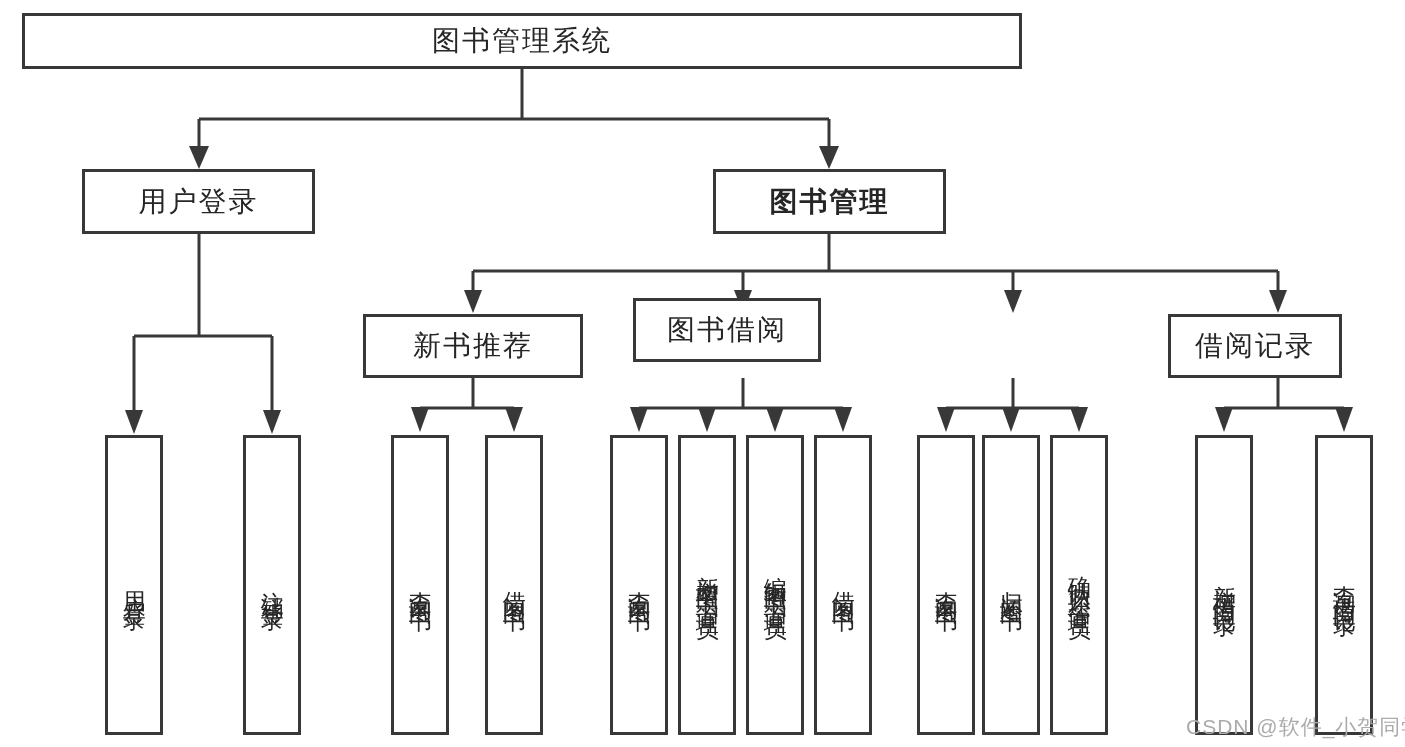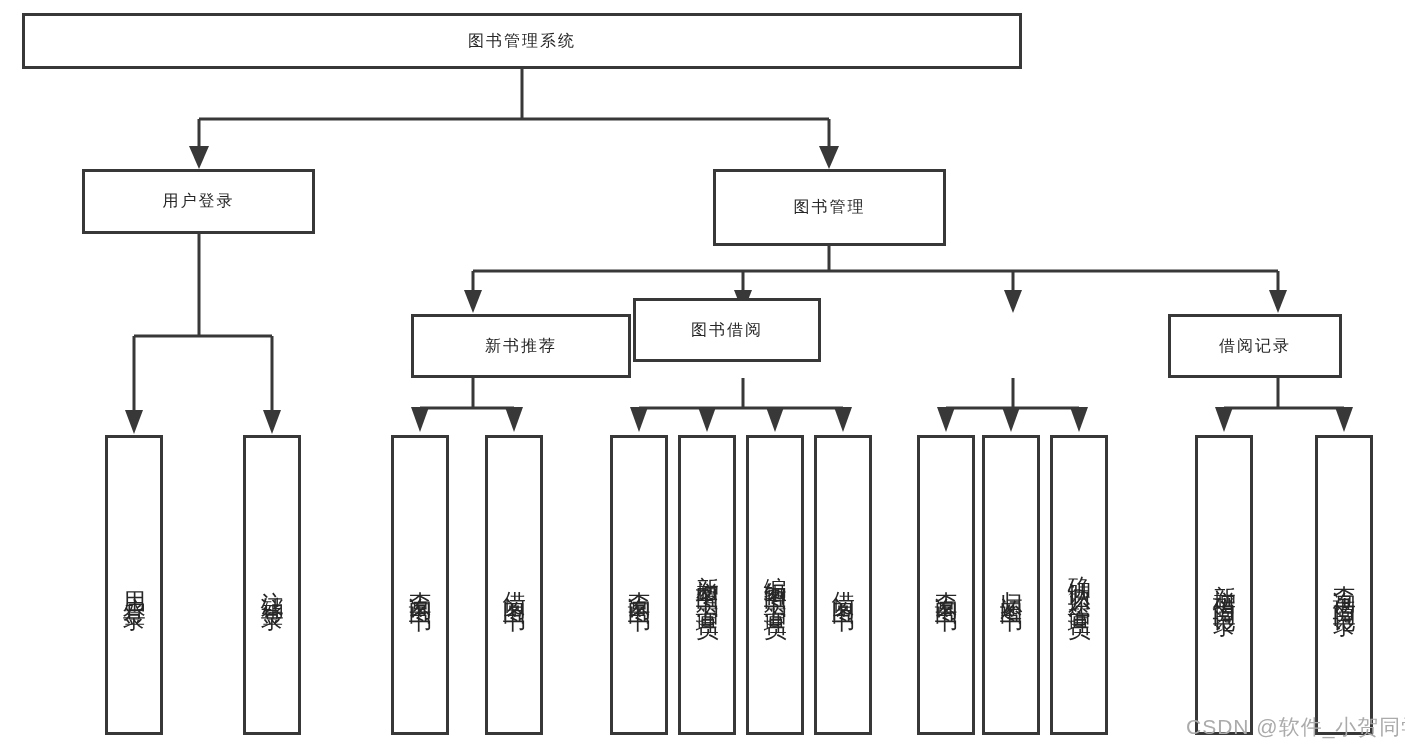--- a/index.html
+++ b/index.html
@@ -15,33 +15,33 @@
   .node {
     position: absolute;
     box-sizing: border-box;
     border: 3px solid #383838;
     background: #ffffff;
     display: flex;
     align-items: center;
     justify-content: center;
     color: #262626;
   }
-  .node.h { font-size: 16px; letter-spacing: 2px; white-space: nowrap; }
+  .node.h { font-size: 28px; letter-spacing: 2px; white-space: nowrap; }
   .node.v .vtext {
     writing-mode: vertical-rl;
     text-orientation: mixed;
     font-size: 23px;
     letter-spacing: 6px;
     line-height: 1.1;
   }
   
   .n-root { left: 22px;  top: 13px;  width: 1000px; height: 56px; }
   .n-l1a  { left: 82px;  top: 169px; width: 233px;  height: 65px; }
-  .n-l1b  { left: 713px; top: 169px; width: 233px;  height: 77px; }
-  .n-l2a  { left: 363px; top: 314px; width: 220px;  height: 64px; margin-left: 48px; }
+  .n-l1b  { left: 713px; top: 169px; width: 233px;  height: 65px; font-weight: bold; }
+  .n-l2a  { left: 363px; top: 314px; width: 220px;  height: 64px; }
   .n-l2b  { left: 633px; top: 298px; width: 188px;  height: 64px; font-family: Liberation Serif, serif; }
   .n-l2c  { left: 903px; top: 314px; width: 220px;  height: 64px; }
   .n-l2d  { left: 1168px;top: 314px; width: 174px;  height: 64px; }
   .leaf   { top: 435px; width: 58px; height: 300px; }
   .lf0  { left: 105px; }  .lf1  { left: 243px; }
   .lf2  { left: 391px; }  .lf3  { left: 485px; }
   .lf4  { left: 610px; }  .lf5  { left: 678px; }
   .lf6  { left: 746px; }  .lf7  { left: 814px; }
   .lf8  { left: 917px; }  .lf9  { left: 982px; }
   .lf10 { left: 1050px; } .lf11 { left: 1195px; }

